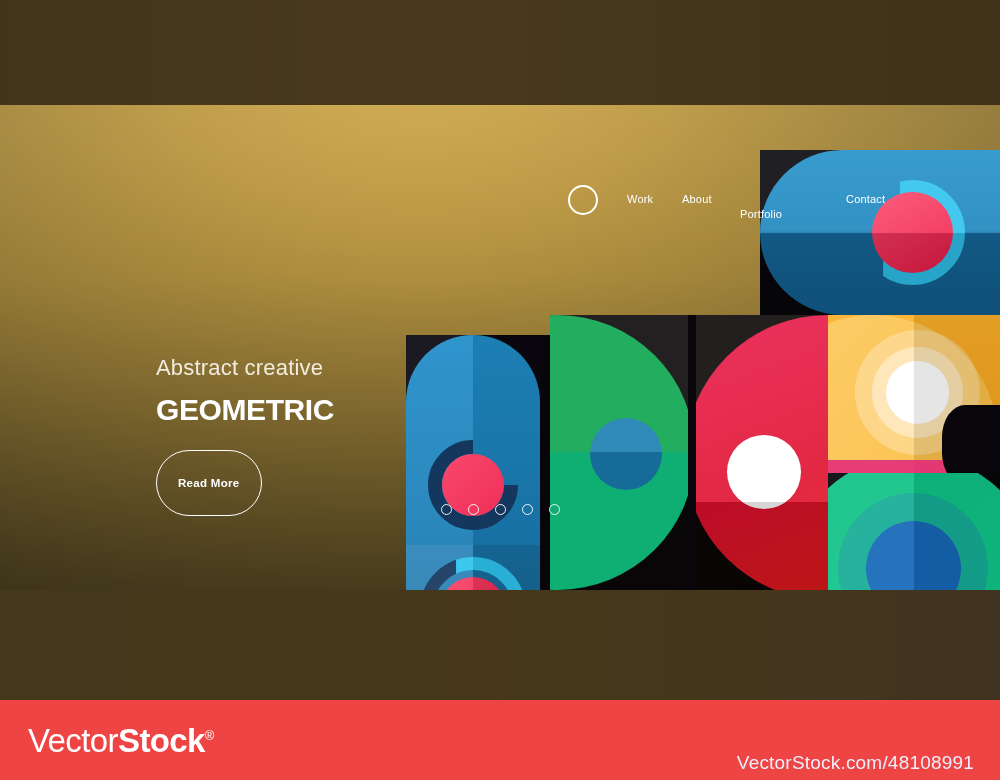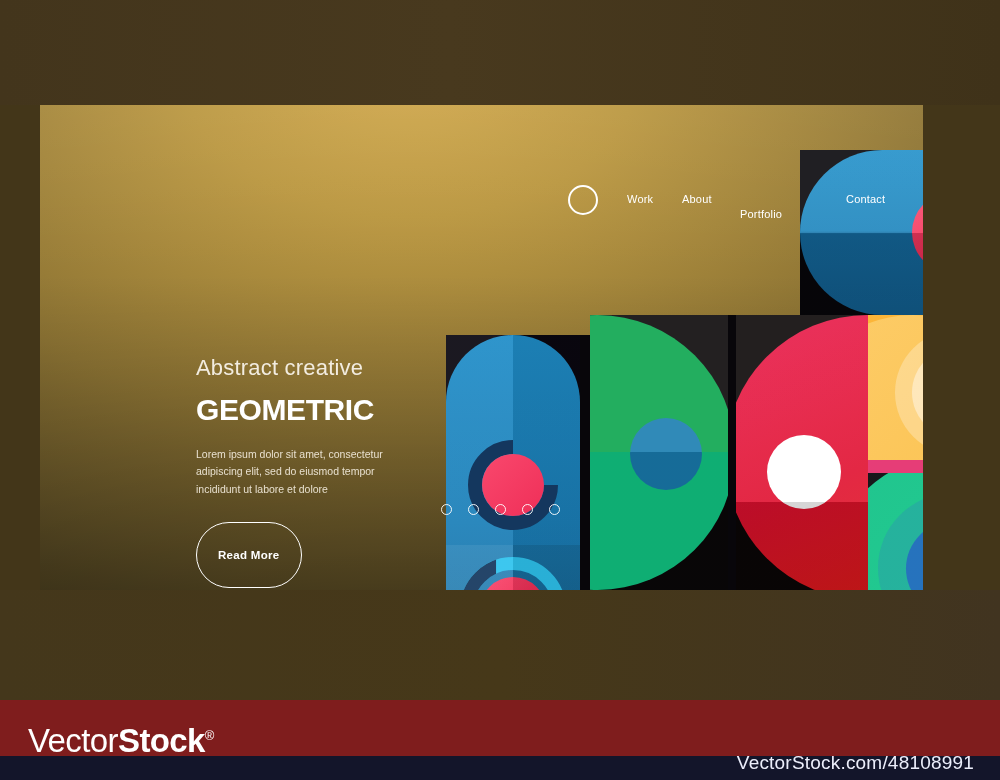--- a/index.html
+++ b/index.html
@@ -8,21 +8,21 @@
 
   
   #poster{position:absolute;left:0;top:0;width:1000px;height:700px;overflow:hidden;
           background:#433619;}
   .frame-top{position:absolute;left:0;top:0;width:1000px;height:105px;
              background:linear-gradient(90deg,#43351c 0%,#48391e 45%,#3f3219 100%);}
   .frame-bottom{position:absolute;left:0;top:590px;width:1000px;height:110px;
                 background:linear-gradient(90deg,#44371b 0%,#463819 50%,#413420 100%);}
 
   
-  #hero{position:absolute;left:0;top:105px;width:883px;height:485px;overflow:hidden;margin-left:40px;}
+  #hero{position:absolute;left:0;top:105px;width:1000px;height:485px;overflow:hidden;}
   .gold{position:absolute;inset:0;
         background:
           radial-gradient(120% 150% at 42% -10%, #d4ab4e 0%, #bb9842 22%, #8d7434 52%, #5d4e26 78%, #40361c 100%);}
   .gold-vig{position:absolute;inset:0;
         background:linear-gradient(180deg, rgba(255,255,255,.05) 0%, rgba(0,0,0,0) 35%, rgba(0,0,0,.30) 100%);}
 
   
   #mosaic{position:absolute;left:406px;top:0;width:594px;height:485px;overflow:hidden;}
   .cell{position:absolute;overflow:hidden;}
   .dark{background:#08060a;}
@@ -53,21 +53,21 @@
   .readmore{display:inline-block;margin-top:24px;padding:26px 21px;border:1.6px solid #fff;
             border-radius:999px;color:#fff;font-size:11.5px;font-weight:700;letter-spacing:.3px;
             background:transparent;cursor:pointer;font-family:inherit;}
 
   
   #dots{position:absolute;left:441px;top:504px;display:flex;gap:16px;z-index:40;}
   .dot{width:11px;height:11px;border-radius:50%;border:1.4px solid rgba(255,255,255,.92);
        box-sizing:border-box;cursor:pointer;}
 
   
-  #wm{position:absolute;left:0;top:700px;width:1000px;height:56px;background:#7f1d1d;}
+  #wm{position:absolute;left:0;top:700px;width:1000px;height:80px;background:#ef4444;}
   .wm-logo{position:absolute;left:28px;top:22px;font-size:33px;color:#fff;letter-spacing:-.6px;}
   .wm-logo .thin{font-weight:300;}
   .wm-logo .bold{font-weight:700;}
   .wm-logo .reg{font-size:13px;vertical-align:super;font-weight:400;}
   .wm-url{position:absolute;right:26px;top:52px;color:#eceefb;font-size:19px;letter-spacing:.2px;}
 </style>
 </head>
 <body>
 
 <div id="stage">
@@ -159,21 +159,20 @@
         <div class="cell dark" style="left:282px;top:210px;width:8px;height:375px;"></div>
       </div>
 
       <div id="nav"></div>
 
       <div id="copy">
         <p class="kicker">Abstract creative</p>
         <h1 class="title">
           <span>GEOMETRIC</span><br>
         </h1>
-        <p class="lead">Lorem ipsum dolor sit amet, consectetur adipiscing elit, sed do eiusmod tempor incididunt ut labore et dolore</p>
         <button class="readmore">Read More</button>
       </div>
     </div>
 
     <div class="logo-ring"></div>
     <a class="navlink" style="left:627px;">Work</a>
     <a class="navlink" style="left:682px;">About</a>
     <a class="navlink" style="left:740px;margin-top:15px;">Portfolio</a>
     <a class="navlink" style="left:806px;margin-left:40px;">Contact</a>
 

